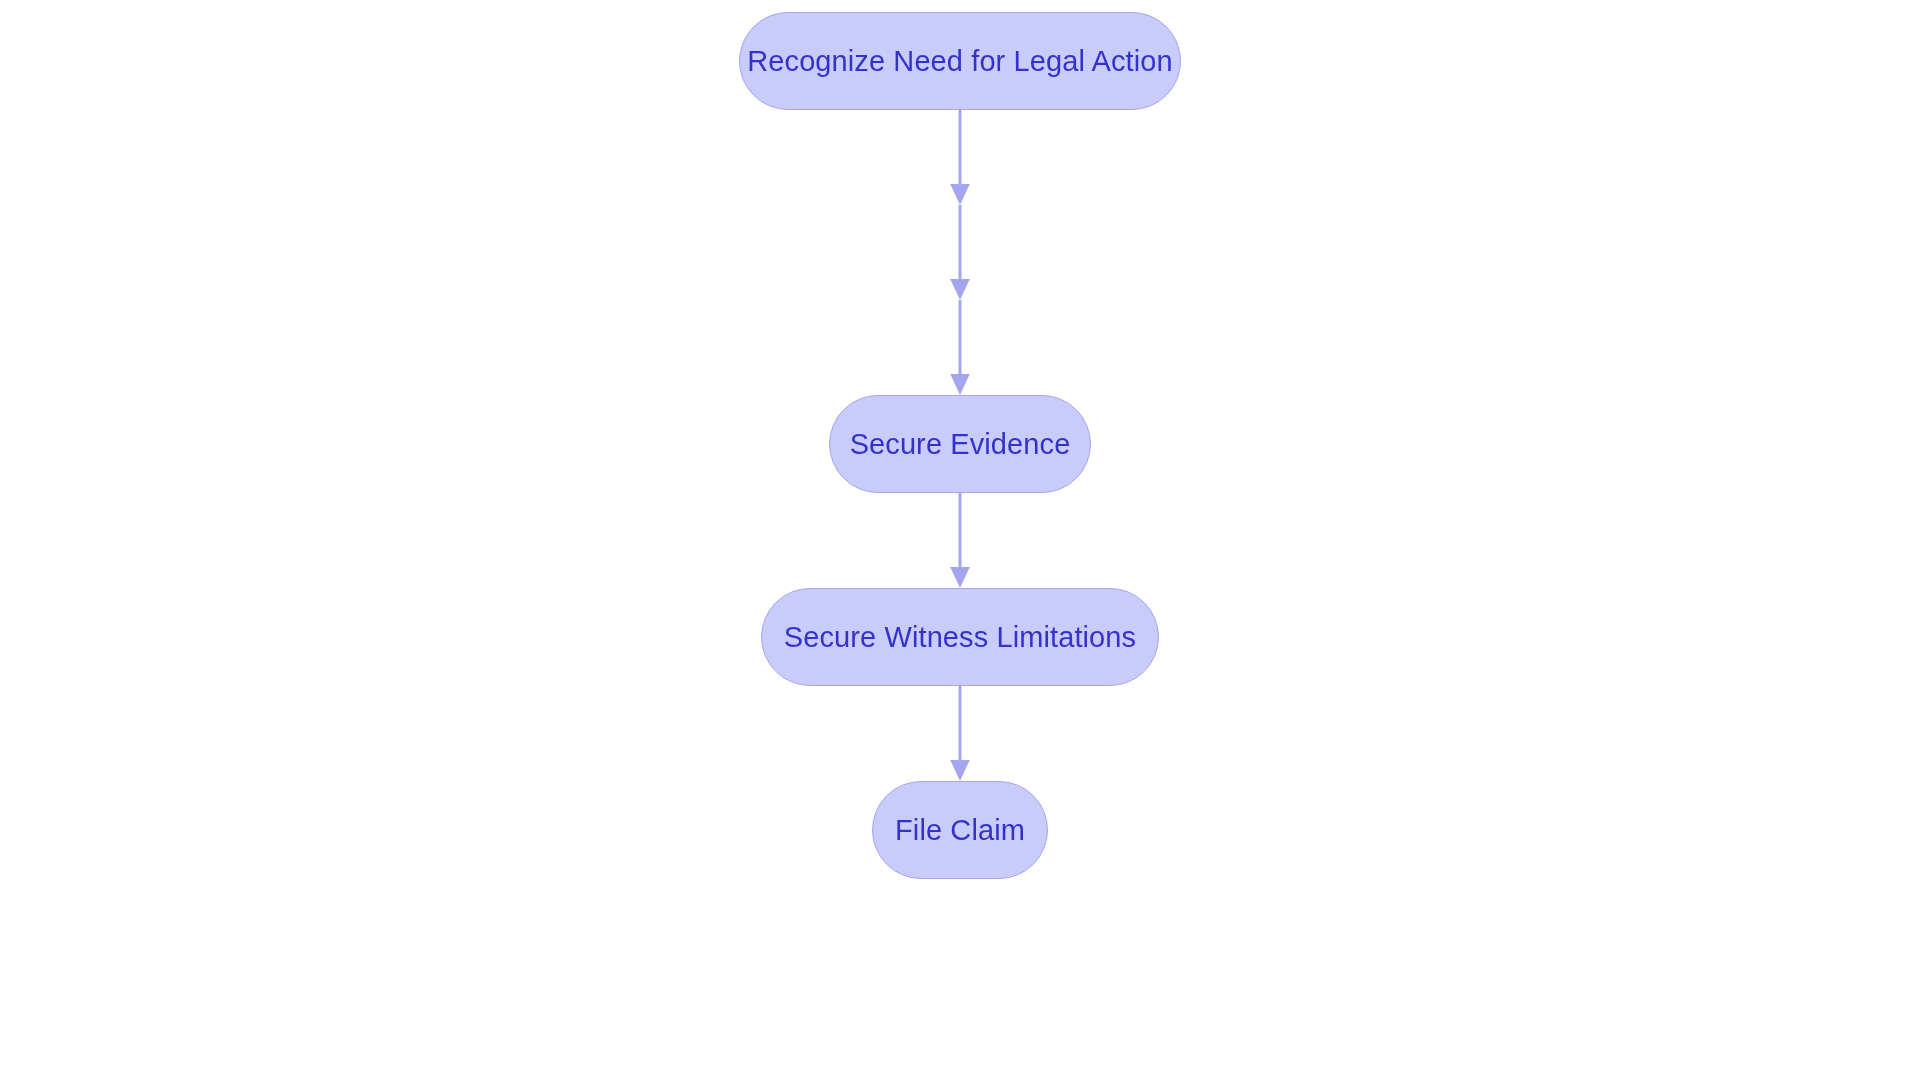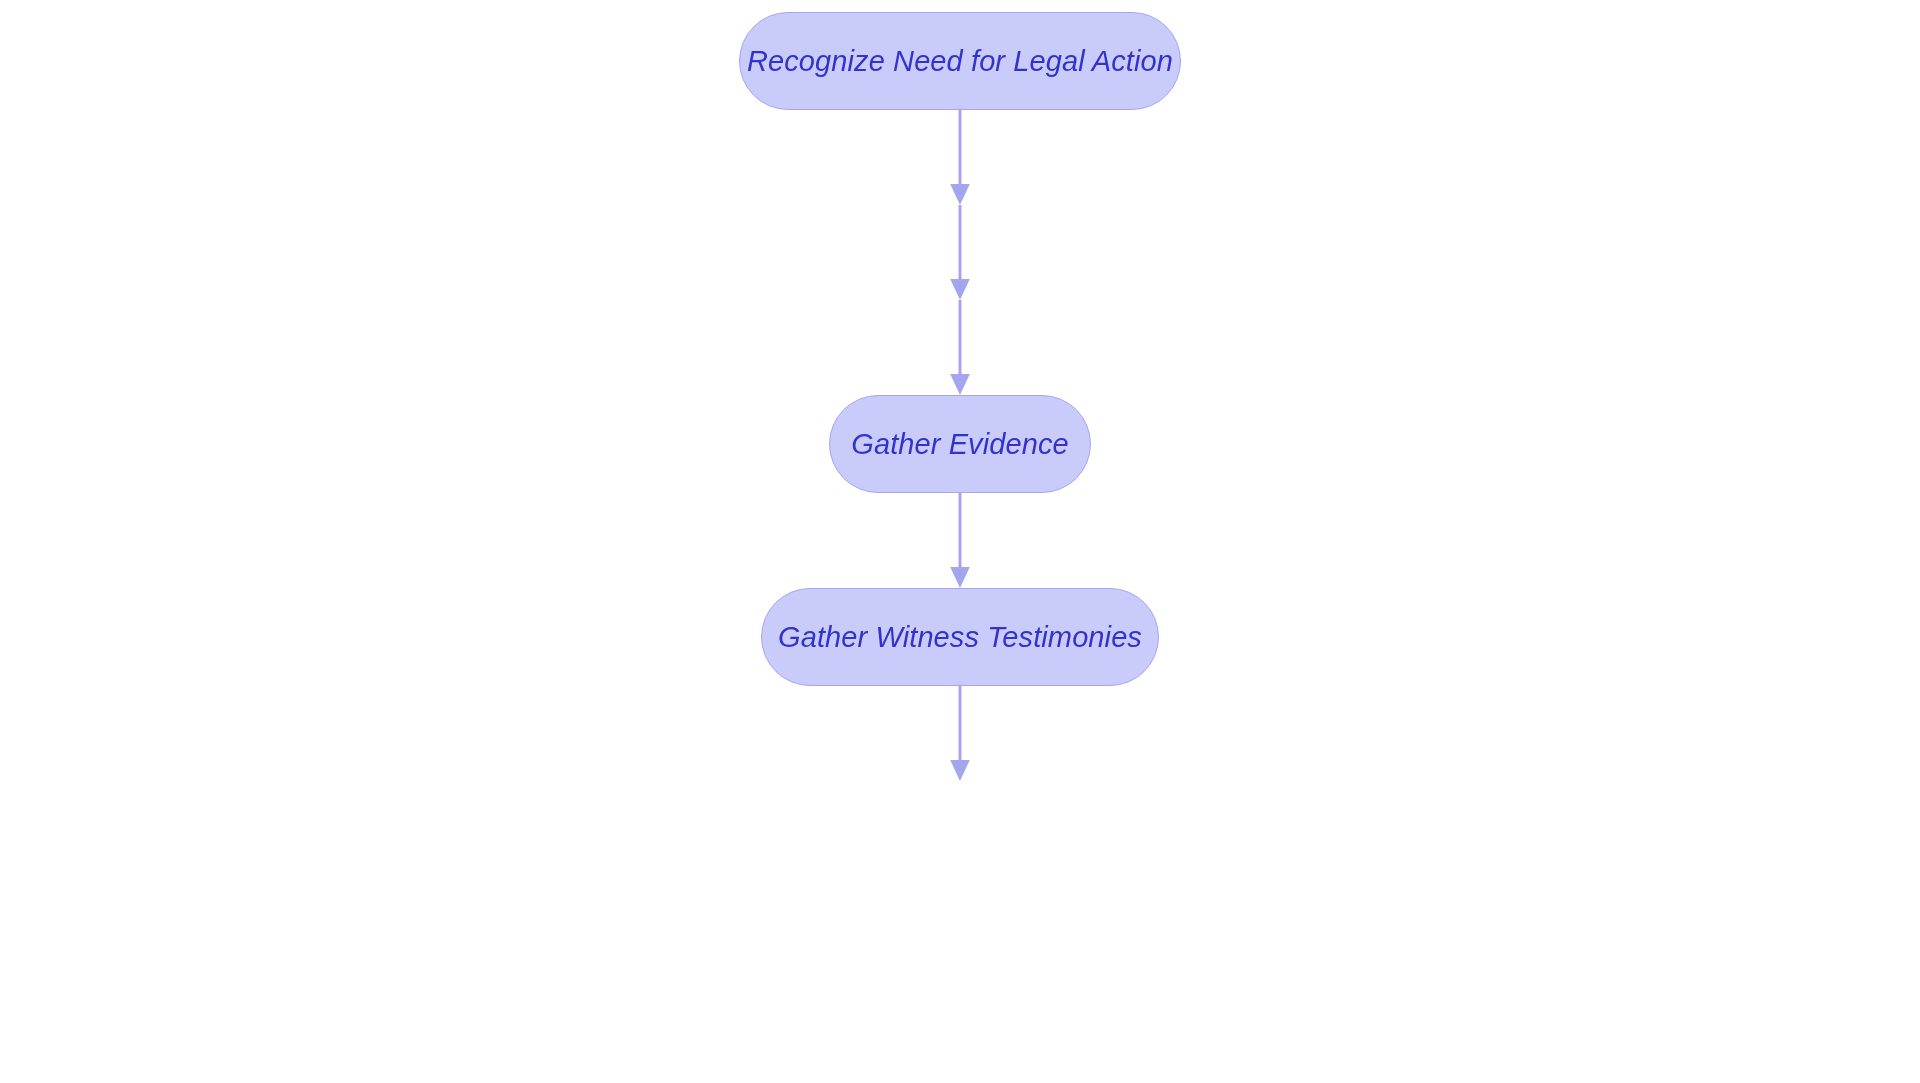--- a/index.html
+++ b/index.html
@@ -26,21 +26,20 @@
     left: 0;
     top: 0;
     width: 1920px;
     height: 1083px;
     display: flex;
     flex-direction: column;
     align-items: center;
     justify-content: flex-start;
     padding-top: 12px;
     box-sizing: border-box;
-    font-style: italic;
   }
 
   .node {
     box-sizing: border-box;
     height: 98px;
     border-radius: 49px;
     background: #c9ccfa;
     border: 1.6px solid #a3a6ee;
     display: flex;
     align-items: center;
@@ -108,36 +107,39 @@
 
 
     <div class="connector">
       <svg viewBox="0 0 26 95" xmlns="http://www.w3.org/2000/svg" aria-hidden="true">
         <line x1="13" y1="0" x2="13" y2="79" stroke="#a3a6ee" stroke-width="3"></line>
         <polygon points="13,95 3.2,74 22.8,74" fill="#a3a6ee"></polygon>
       </svg>
     </div>
 
     <div class="node w-4">
-      <span class="node-label">Gather Evidence</span>
+      <span class="node-label">Secure Evidence</span>
     </div>
 
     <div class="connector">
       <svg viewBox="0 0 26 95" xmlns="http://www.w3.org/2000/svg" aria-hidden="true">
         <line x1="13" y1="0" x2="13" y2="79" stroke="#a3a6ee" stroke-width="3"></line>
         <polygon points="13,95 3.2,74 22.8,74" fill="#a3a6ee"></polygon>
       </svg>
     </div>
 
     <div class="node w-5">
-      <span class="node-label">Gather Witness Testimonies</span>
+      <span class="node-label">Secure Witness Limitations</span>
     </div>
 
     <div class="connector">
       <svg viewBox="0 0 26 95" xmlns="http://www.w3.org/2000/svg" aria-hidden="true">
         <line x1="13" y1="0" x2="13" y2="79" stroke="#a3a6ee" stroke-width="3"></line>
         <polygon points="13,95 3.2,74 22.8,74" fill="#a3a6ee"></polygon>
       </svg>
     </div>
 
+    <div class="node w-6">
+      <span class="node-label">File Claim</span>
+    </div>
 
   </div>
 </div>
 
 </body></html>

